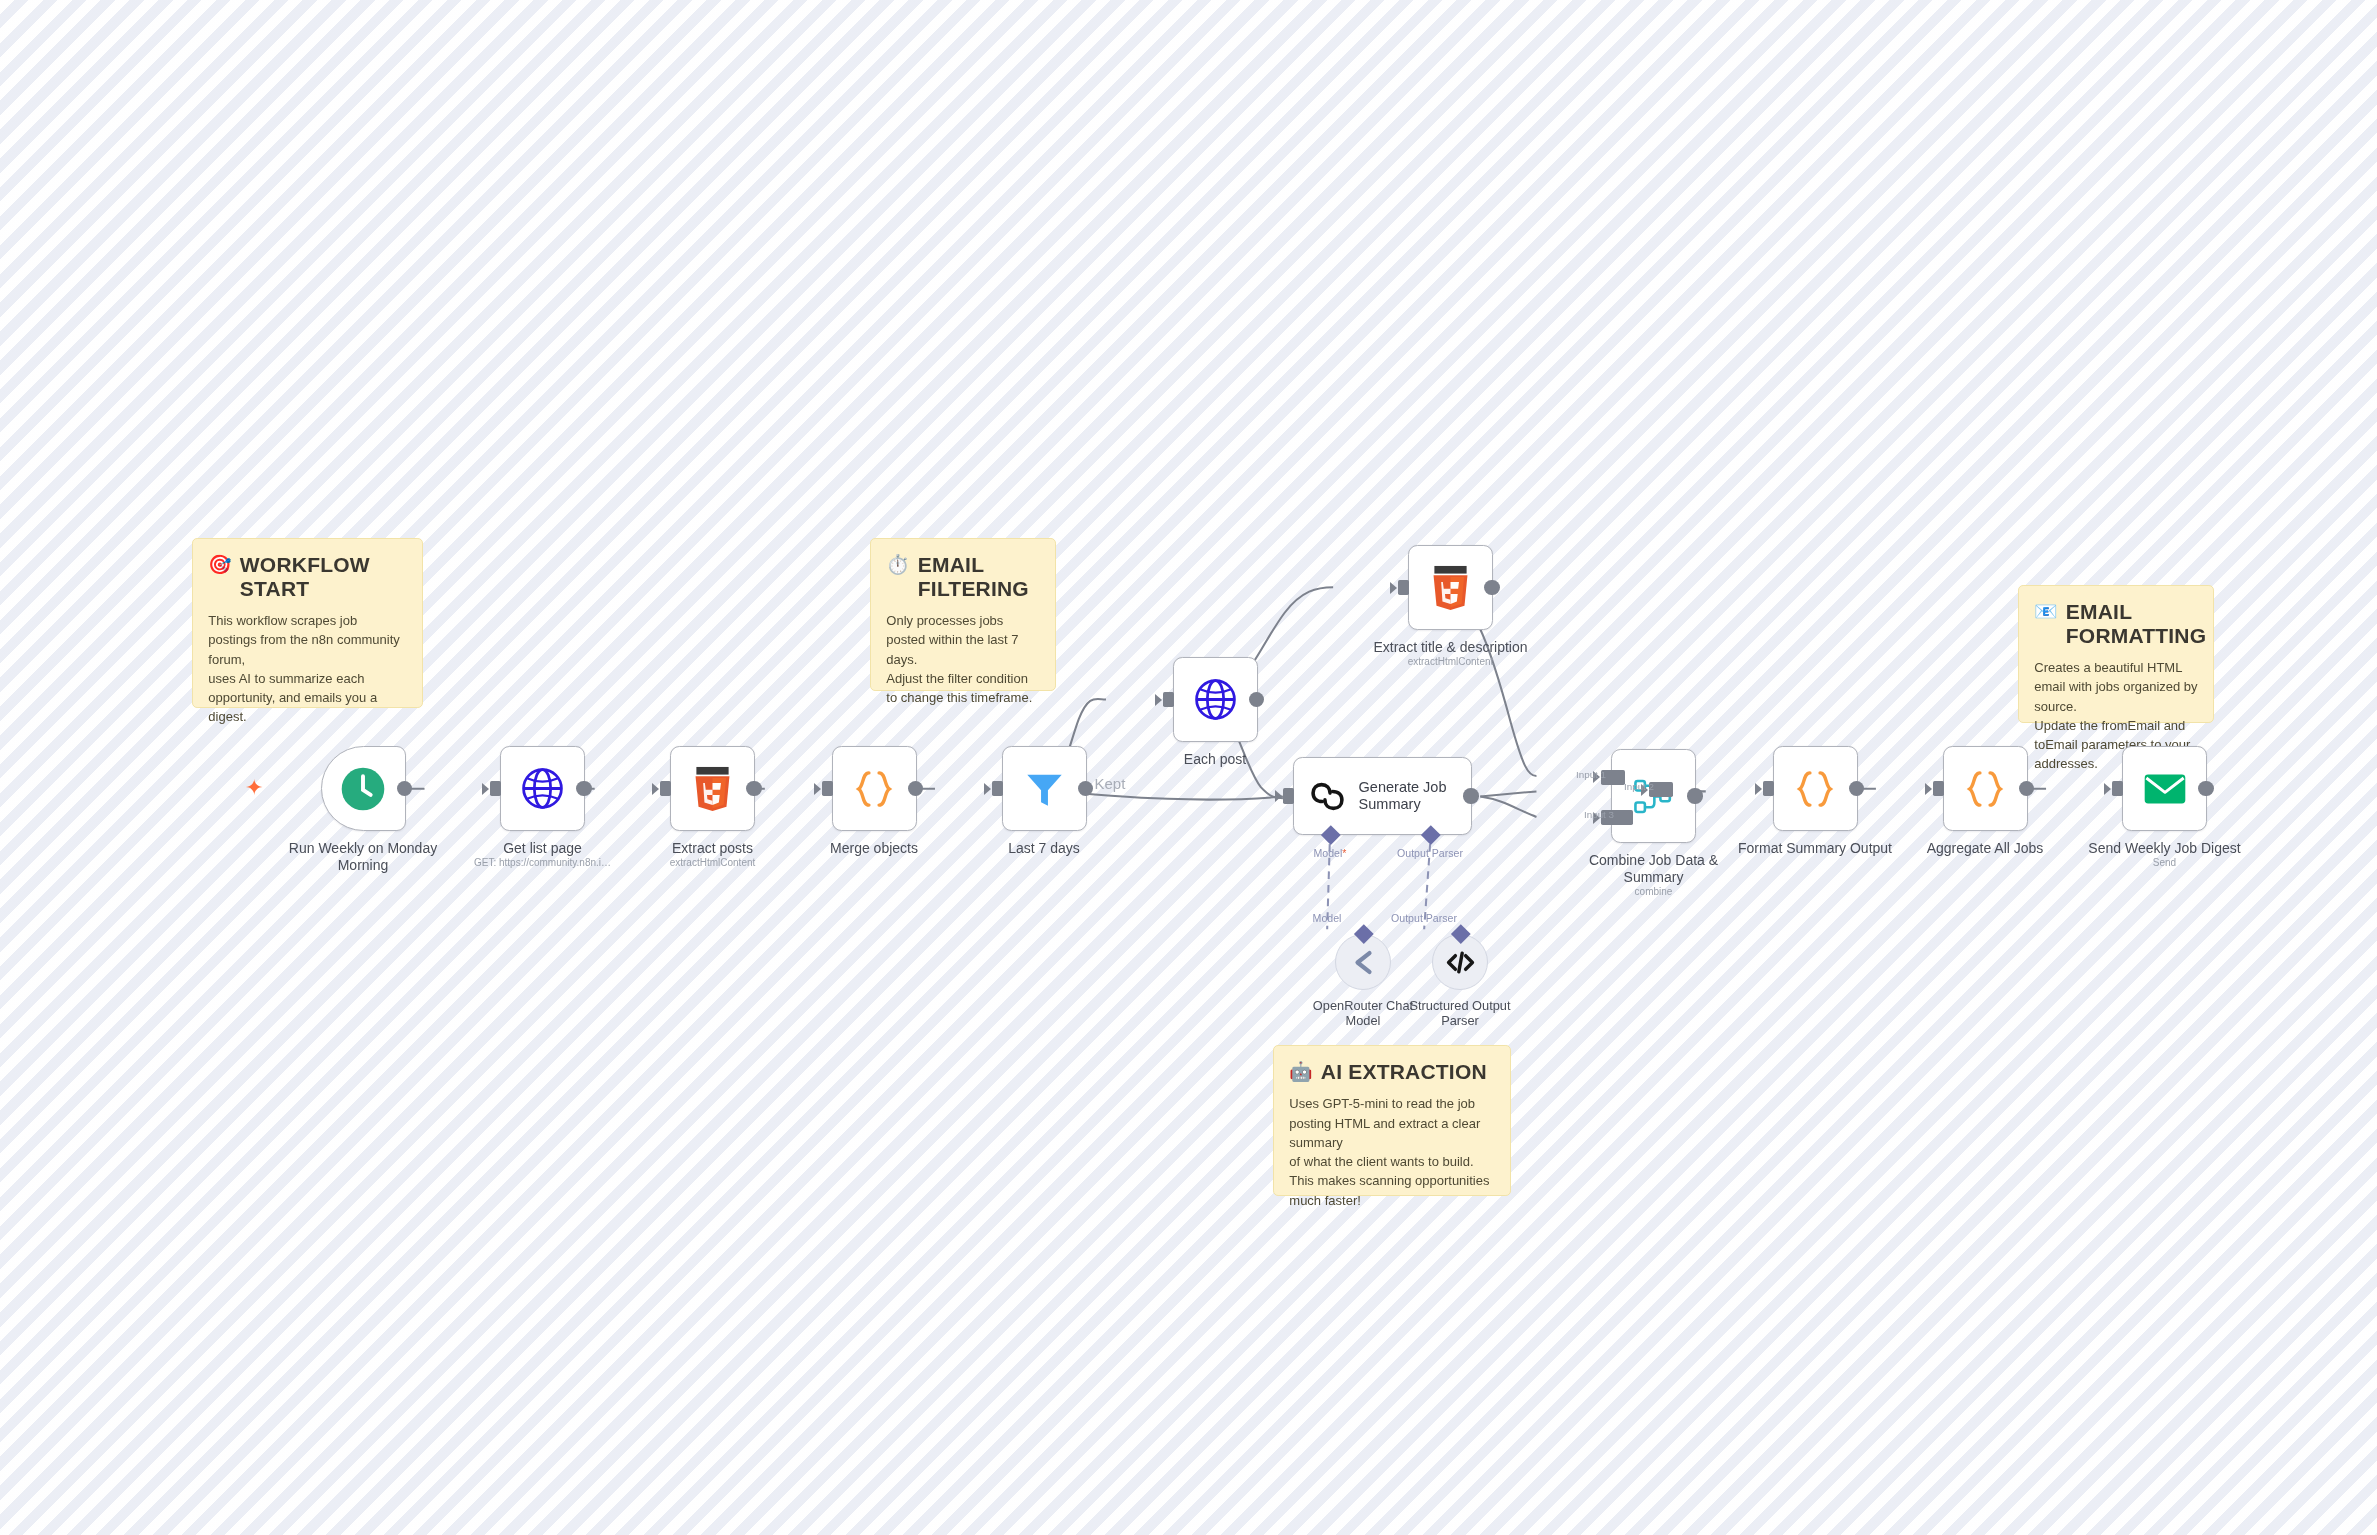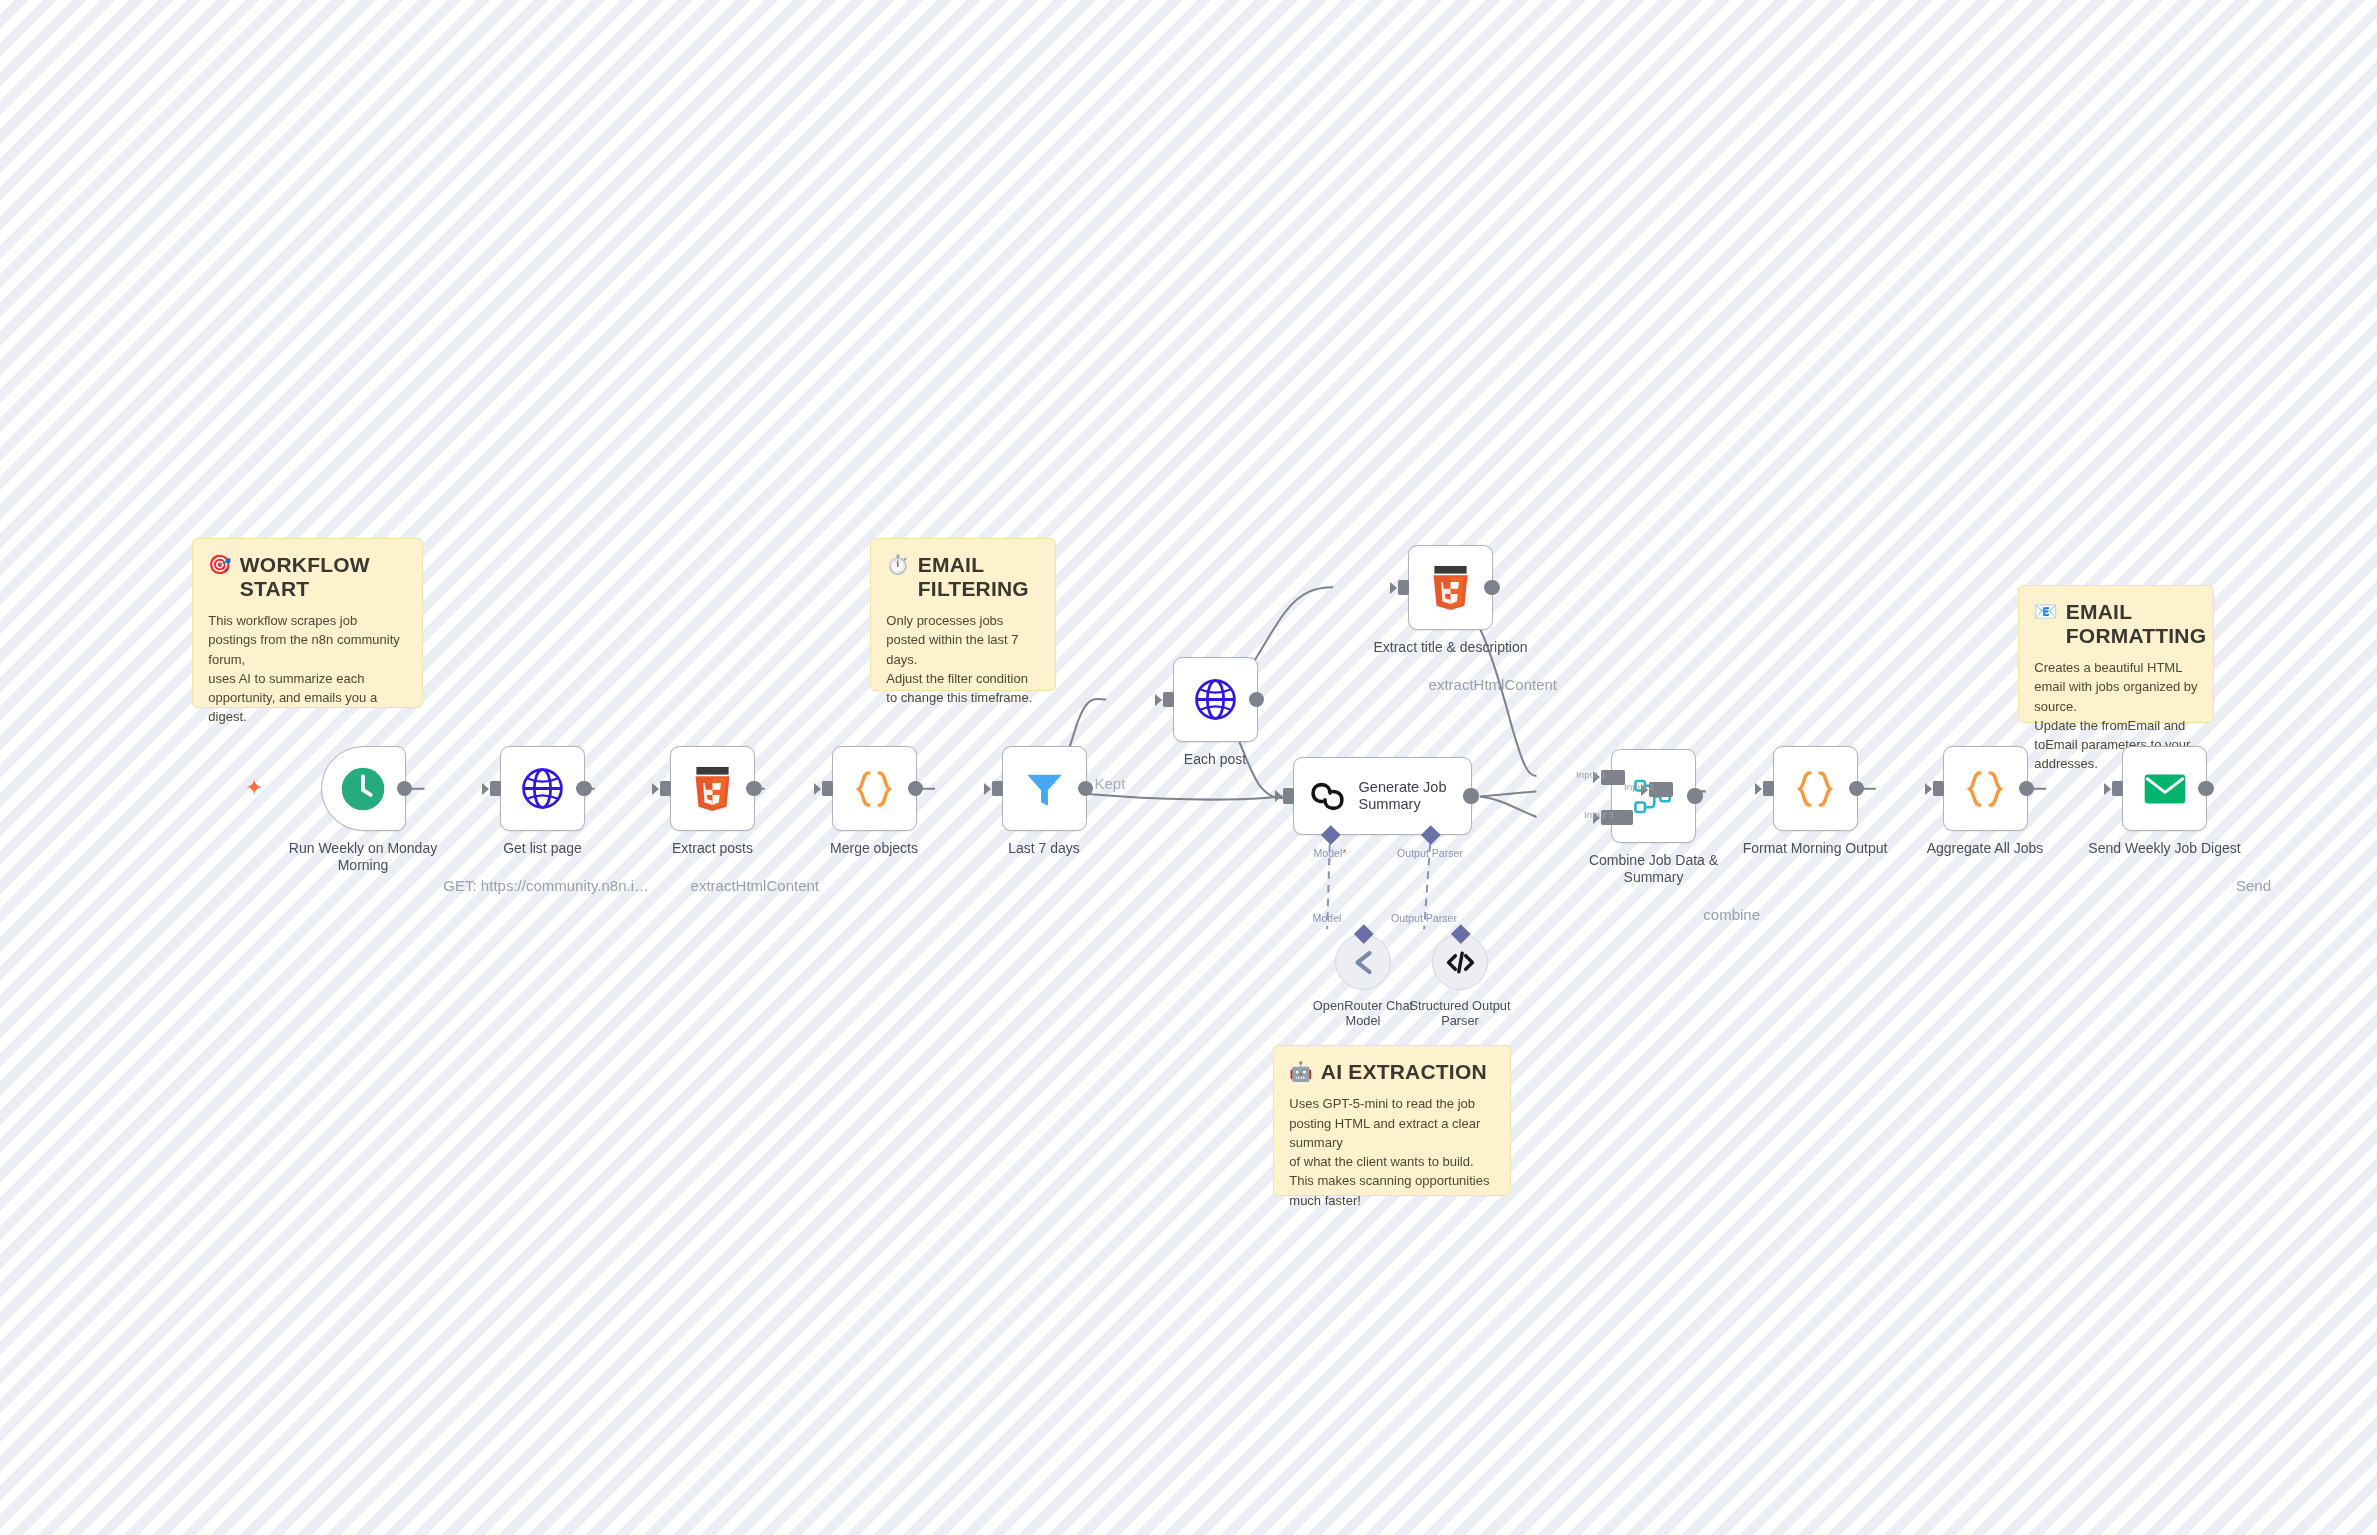--- a/index.html
+++ b/index.html
@@ -94,24 +94,24 @@
   .node-caption {
     margin-top: 8.5px;
     font-size: 14px;
     color: #4a4e58;
     text-align: center;
     line-height: 1.24;
     width: 196px;
     white-space: pre-line;
   }
   .node-subtitle {
-    margin-top: 20px;
-    font-size: 15px;
+    margin-top: 0;
+    font-size: 10px;
     color: #9aa0ab;
-    text-align: right;
+    text-align: center;
     width: 213px;
     overflow: hidden;
     white-space: nowrap;
     text-overflow: ellipsis;
   }
   
   .port-out {
     position: absolute;
     right: -7.7px;
     top: 50%;
@@ -490,21 +490,21 @@
 
 <div class="node" style="left:1717px; top:746px;">
   <div class="node-box">
     <span class="port-in"></span>
     <svg class="icon" width="44" height="44" viewBox="0 0 52 52">
       <path d="M20 7 C12 7 14 22 8 26 C14 30 12 45 20 45" fill="none" stroke="#f89a3c" stroke-width="4" stroke-linecap="round"></path>
       <path d="M32 7 C40 7 38 22 44 26 C38 30 40 45 32 45" fill="none" stroke="#f89a3c" stroke-width="4" stroke-linecap="round"></path>
     </svg>
     <span class="port-out"></span>
   </div>
-  <div class="node-caption">Format Morning Output</div>
+  <div class="node-caption">Format Summary Output</div>
 </div>
 
 <div class="node" style="left:1887px; top:746px;">
   <div class="node-box">
     <span class="port-in"></span>
     <svg class="icon" width="44" height="44" viewBox="0 0 52 52">
       <path d="M20 7 C12 7 14 22 8 26 C14 30 12 45 20 45" fill="none" stroke="#f89a3c" stroke-width="4" stroke-linecap="round"></path>
       <path d="M32 7 C40 7 38 22 44 26 C38 30 40 45 32 45" fill="none" stroke="#f89a3c" stroke-width="4" stroke-linecap="round"></path>
     </svg>
     <span class="port-out"></span>

